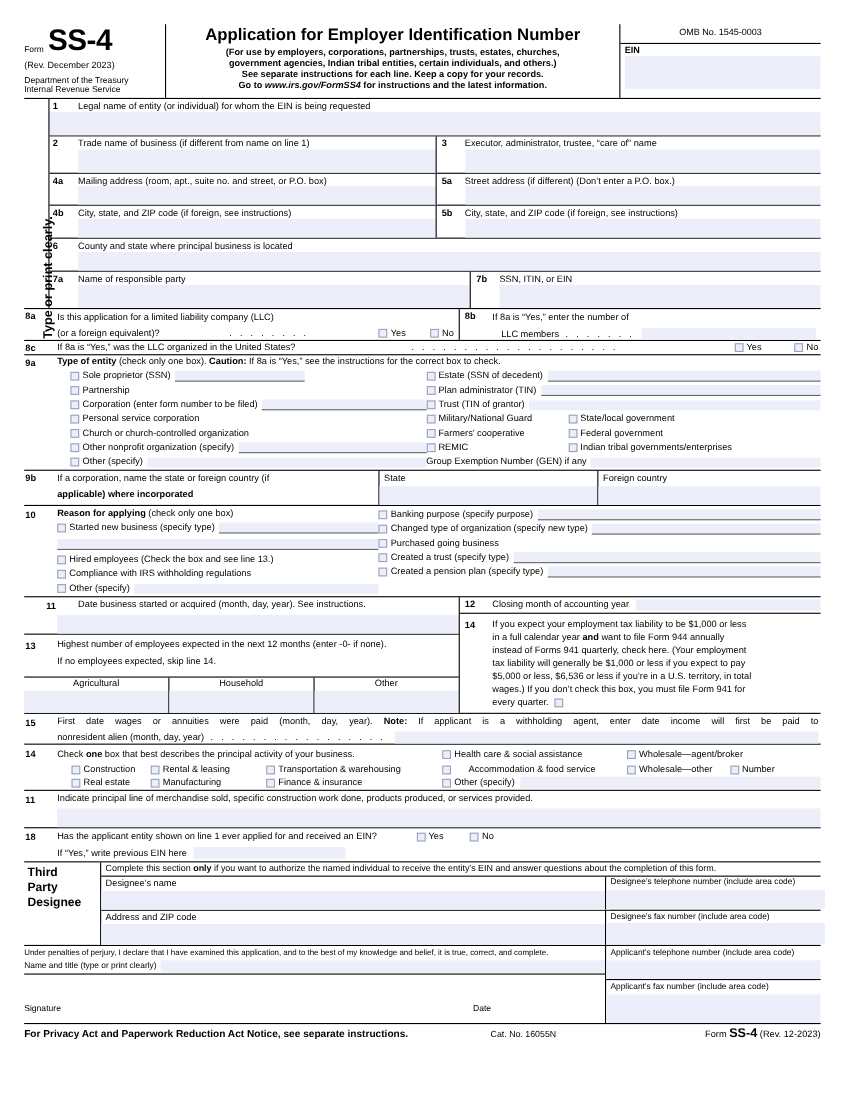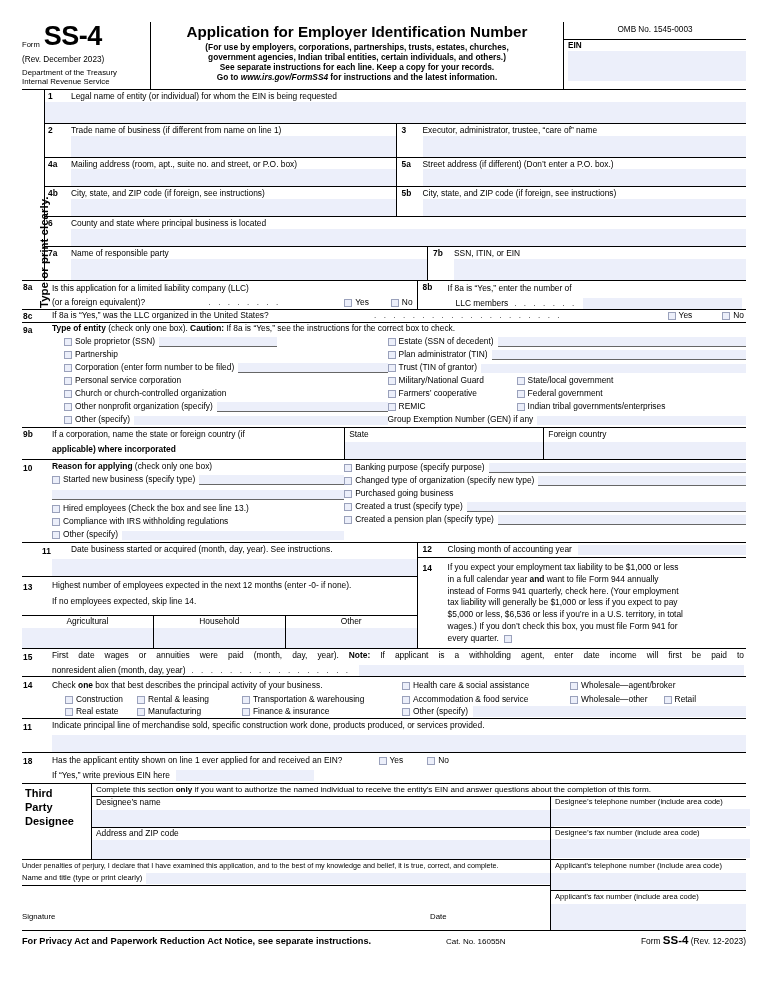--- a/index.html
+++ b/index.html
@@ -554,29 +554,29 @@
           <span>Construction</span>
         </div>
         <div style="width:105px;flex:0 0 105px;display:flex;align-items:center;">
           <span class="cb"></span>
           <span>Rental &amp; leasing</span>
         </div>
         <div style="width:160px;flex:0 0 160px;display:flex;align-items:center;">
           <span class="cb"></span>
           <span>Transportation &amp; warehousing</span>
         </div>
-        <div style="width:168px;flex:0 0 168px;display:flex;align-items:center;">
+        <div style="width:168px;flex:0 0 168px;display:flex;align-items:center;gap:13px;">
           <span class="cb"></span>
           <span>Accommodation &amp; food service</span>
         </div>
         <div style="flex:1;display:flex;align-items:center;">
           <span class="cb"></span>
           <span>Wholesale—other</span>
           <span class="cb" style="margin-left:16px;"></span>
-          <span>Retail</span>
+          <span>Number</span>
         </div>
       </div>
 
       <div style="display:flex;align-items:center;height:13px;">
         <div style="width:85px;flex:0 0 85px;display:flex;align-items:center;padding-left:13px;box-sizing:border-box;">
           <span class="cb"></span>
           <span>Real estate</span>
         </div>
         <div style="width:105px;flex:0 0 105px;display:flex;align-items:center;">
           <span class="cb"></span>

